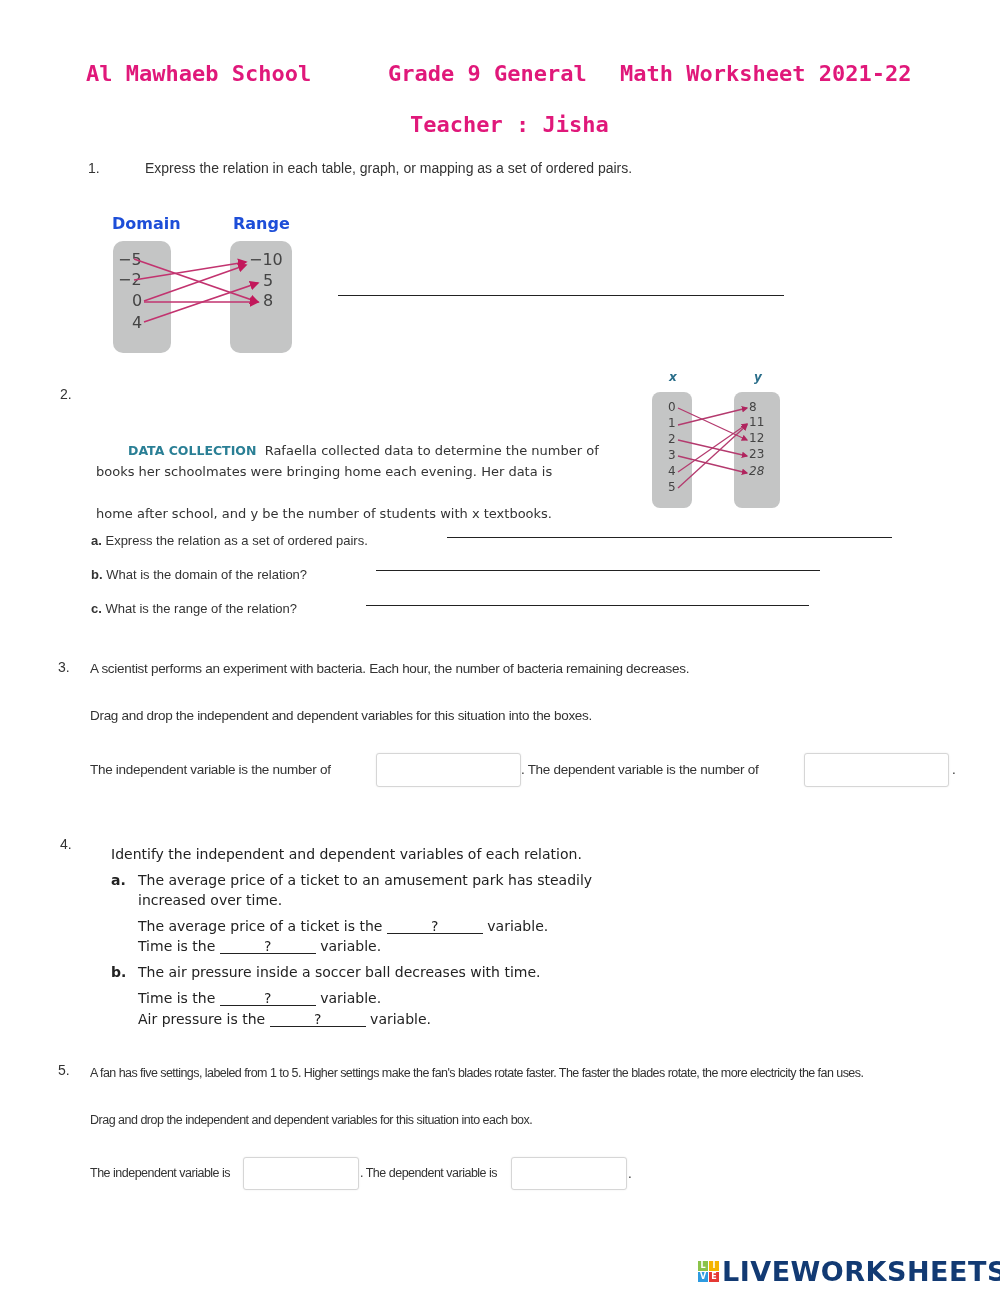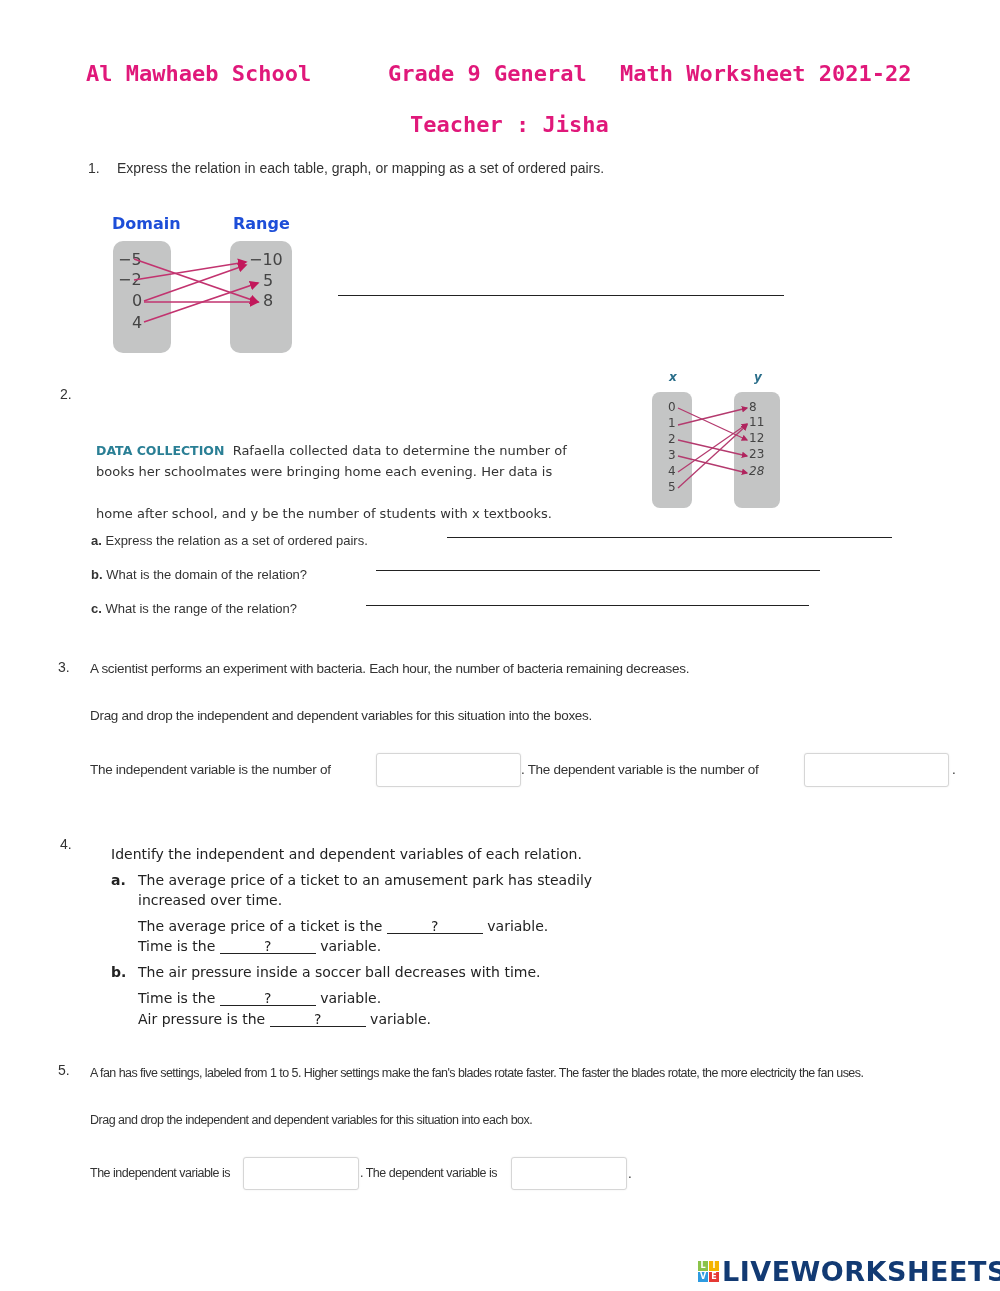--- a/index.html
+++ b/index.html
@@ -1,29 +1,29 @@
 <!DOCTYPE html>
 <html><head>
 <meta charset="utf-8">
 <style>
   html, body { margin: 0; padding: 0; background: #ffffff; }
   body { width: 1000px; height: 1291px; position: relative; overflow: hidden;
          font-family: "Liberation Sans", sans-serif; color: #222; }
   .abs { position: absolute; }
   .hdr { color: #e0187a; font-family: "DejaVu Sans Mono", monospace; font-weight: bold; font-size: 22px; letter-spacing: 0px; }
   .q-num { font-family: "Liberation Sans", sans-serif; font-size: 14px; color: #333; }
-  .q-text { font-family: "Liberation Sans", sans-serif; font-size: 14px; color: #333; }
+  .q-text { font-family: "Liberation Sans", sans-serif; font-size: 14px; color: #333; margin-left: 28px; }
   .narrow { font-family: "Liberation Sans", sans-serif; font-size: 13.5px; color: #333; transform-origin: left top; }
   .answer-line { border-bottom: 1.5px solid #222; height: 0; }
   .drop-box { border: 1px solid #d6d6d6; border-radius: 3px; background: #fff; box-shadow: 0 0 2px rgba(0,0,0,0.08); }
   .map-box { background: #c4c5c5; border-radius: 10px; }
   .map-head { color: #1d4ed8; font-weight: bold; font-family: "DejaVu Sans", sans-serif; }
   .map-val { font-family: "DejaVu Sans", sans-serif; color: #444; }
   .tb-text { font-family: "DejaVu Sans", sans-serif; font-size: 13px; color: #333; line-height: 21px; }
-  .dc-label { color: #2a7f95; font-weight: bold; font-size: 12.5px; }
+  .dc-label { color: #2a7f95; font-weight: bold; font-size: 12.5px; margin-left: 32px; }
   .q4 { font-family: "DejaVu Sans", sans-serif; font-size: 14px; color: #222; }
   .q4 b { font-weight: bold; }
   .blank { display: inline-block; border-bottom: 1.3px solid #222; text-align: center; line-height: 14px; height: 14px; vertical-align: baseline; }
   .logo-text { font-family: "DejaVu Sans", sans-serif; font-weight: bold; font-size: 27px; color: #123a73; letter-spacing: 0.5px; }
   .logo-cell { width: 10px; height: 10px; display: inline-block; color: #fff; font-size: 8px; line-height: 10px; text-align: center; font-weight: bold; font-family: "DejaVu Sans", sans-serif; }
 </style>
 </head>
 <body>
 
 <div class="abs hdr" style="left:86px; top:61px;">Al Mawhaeb School</div>

